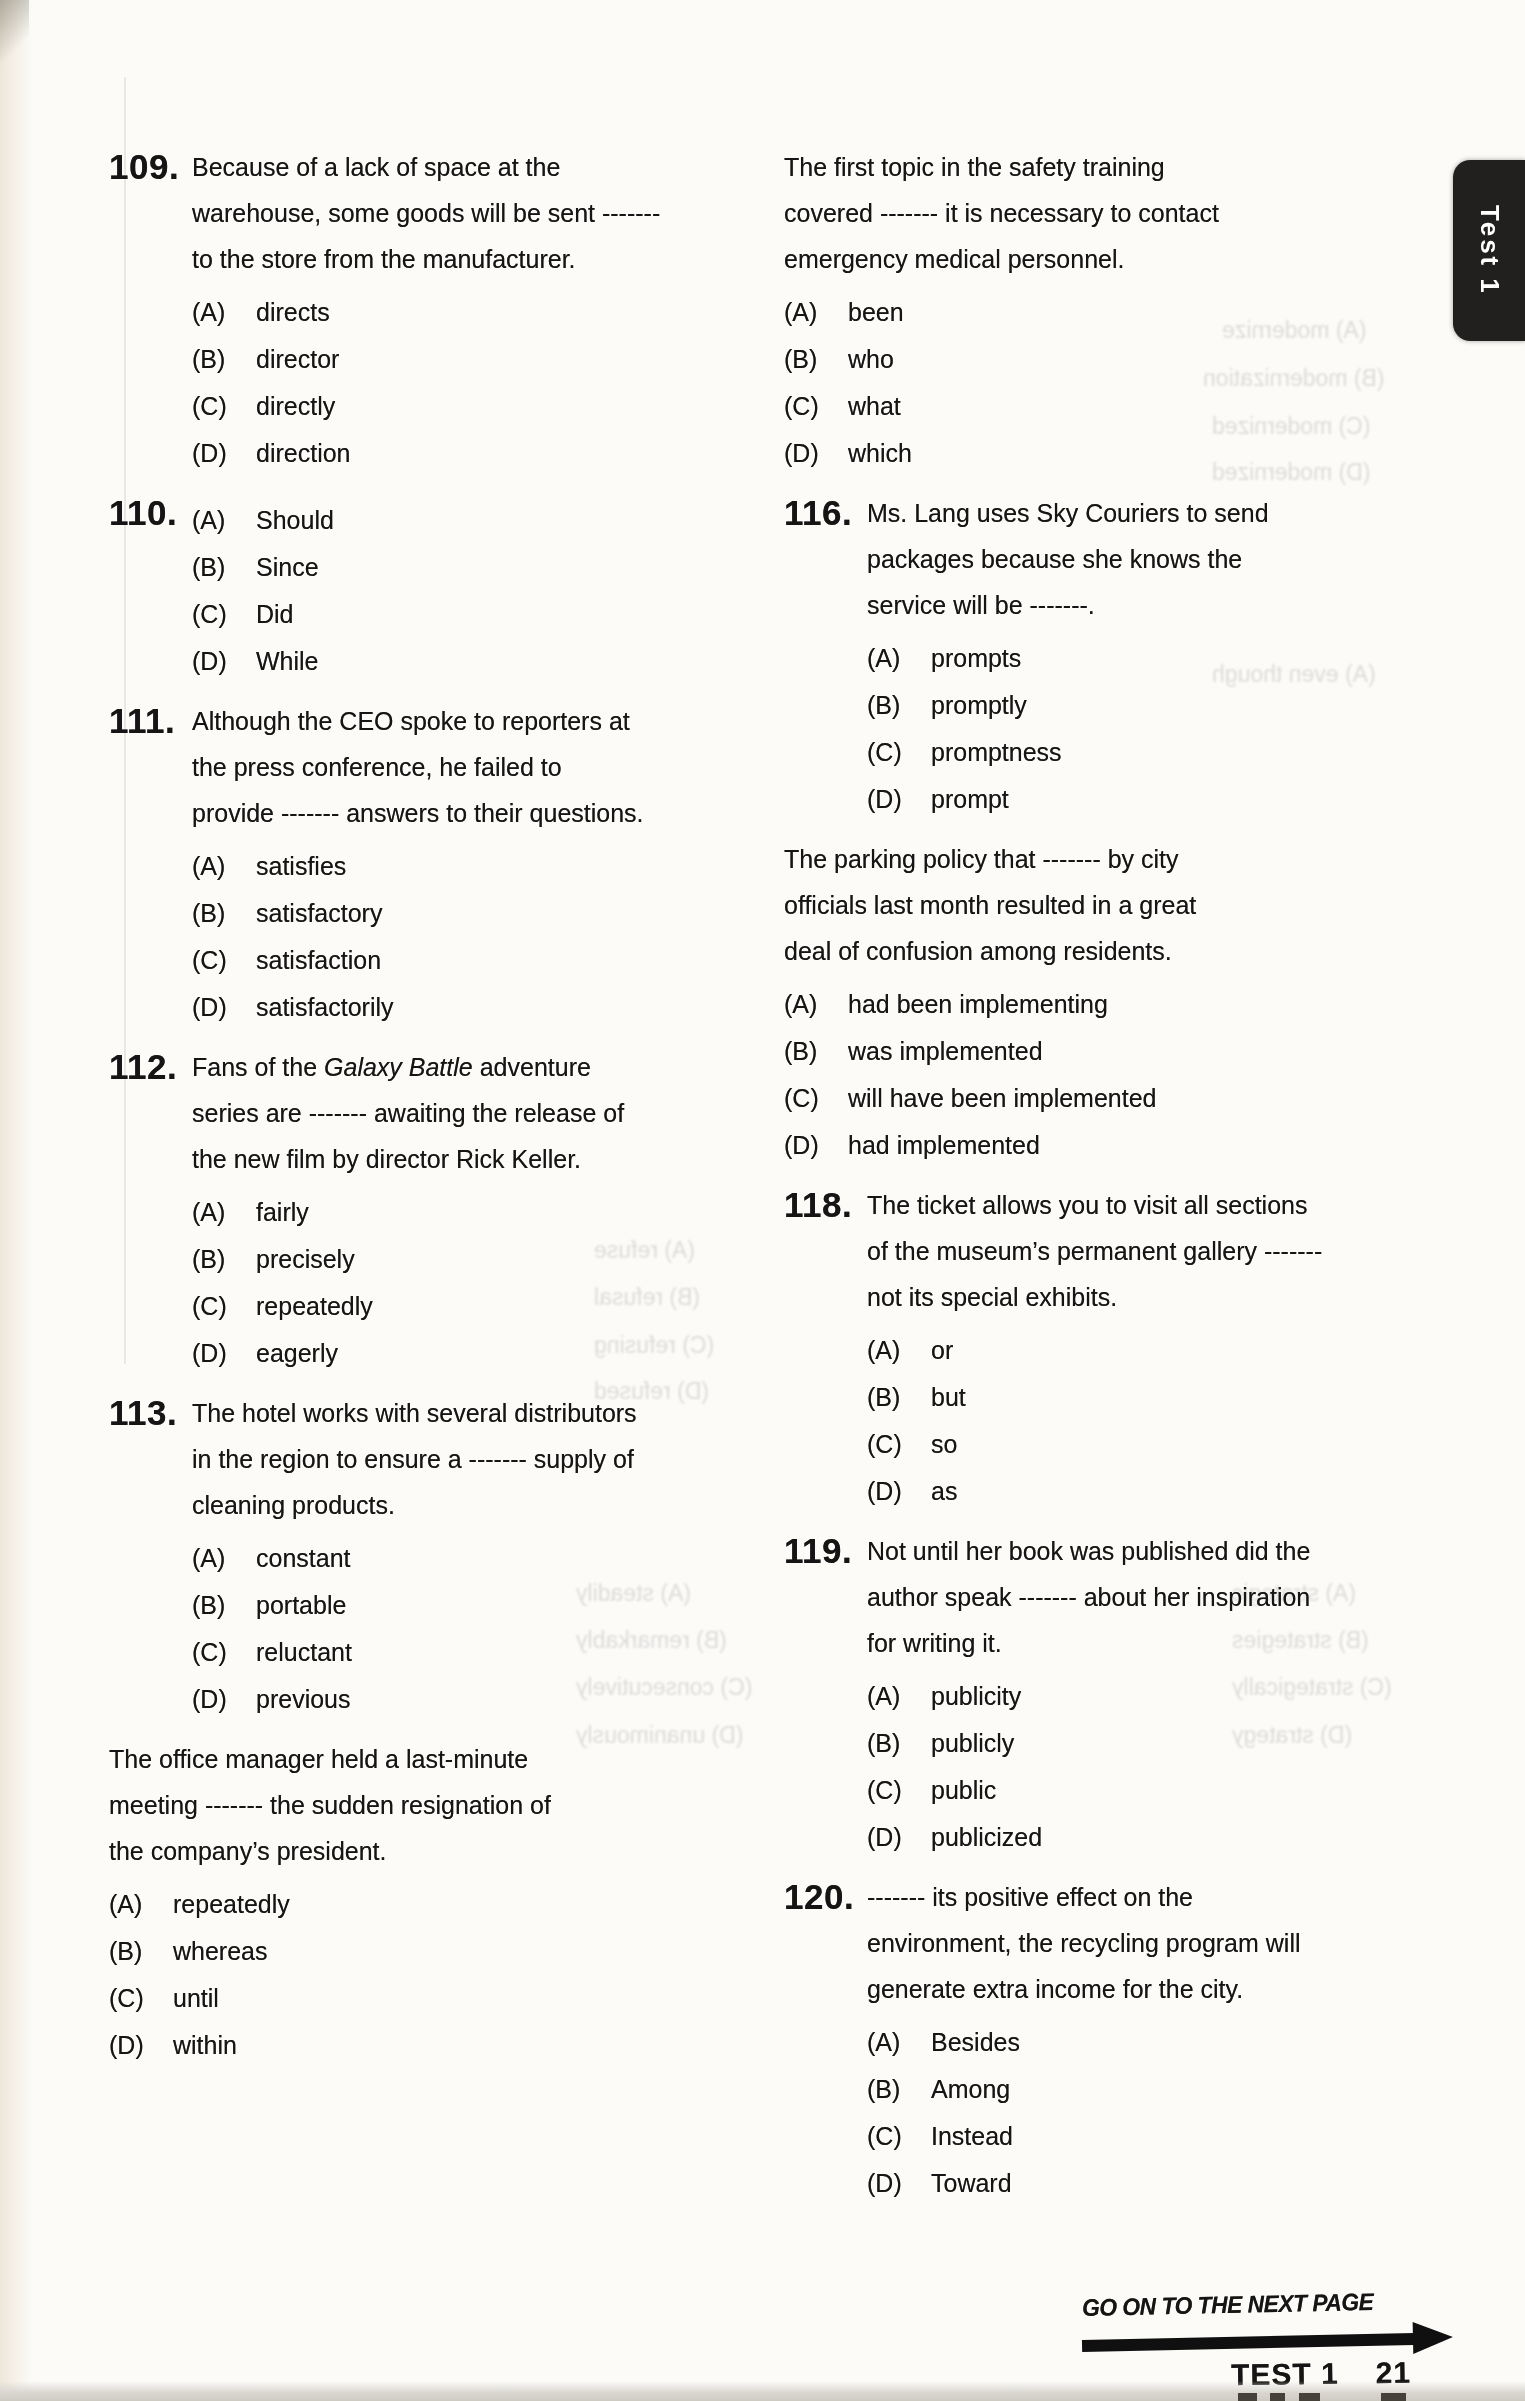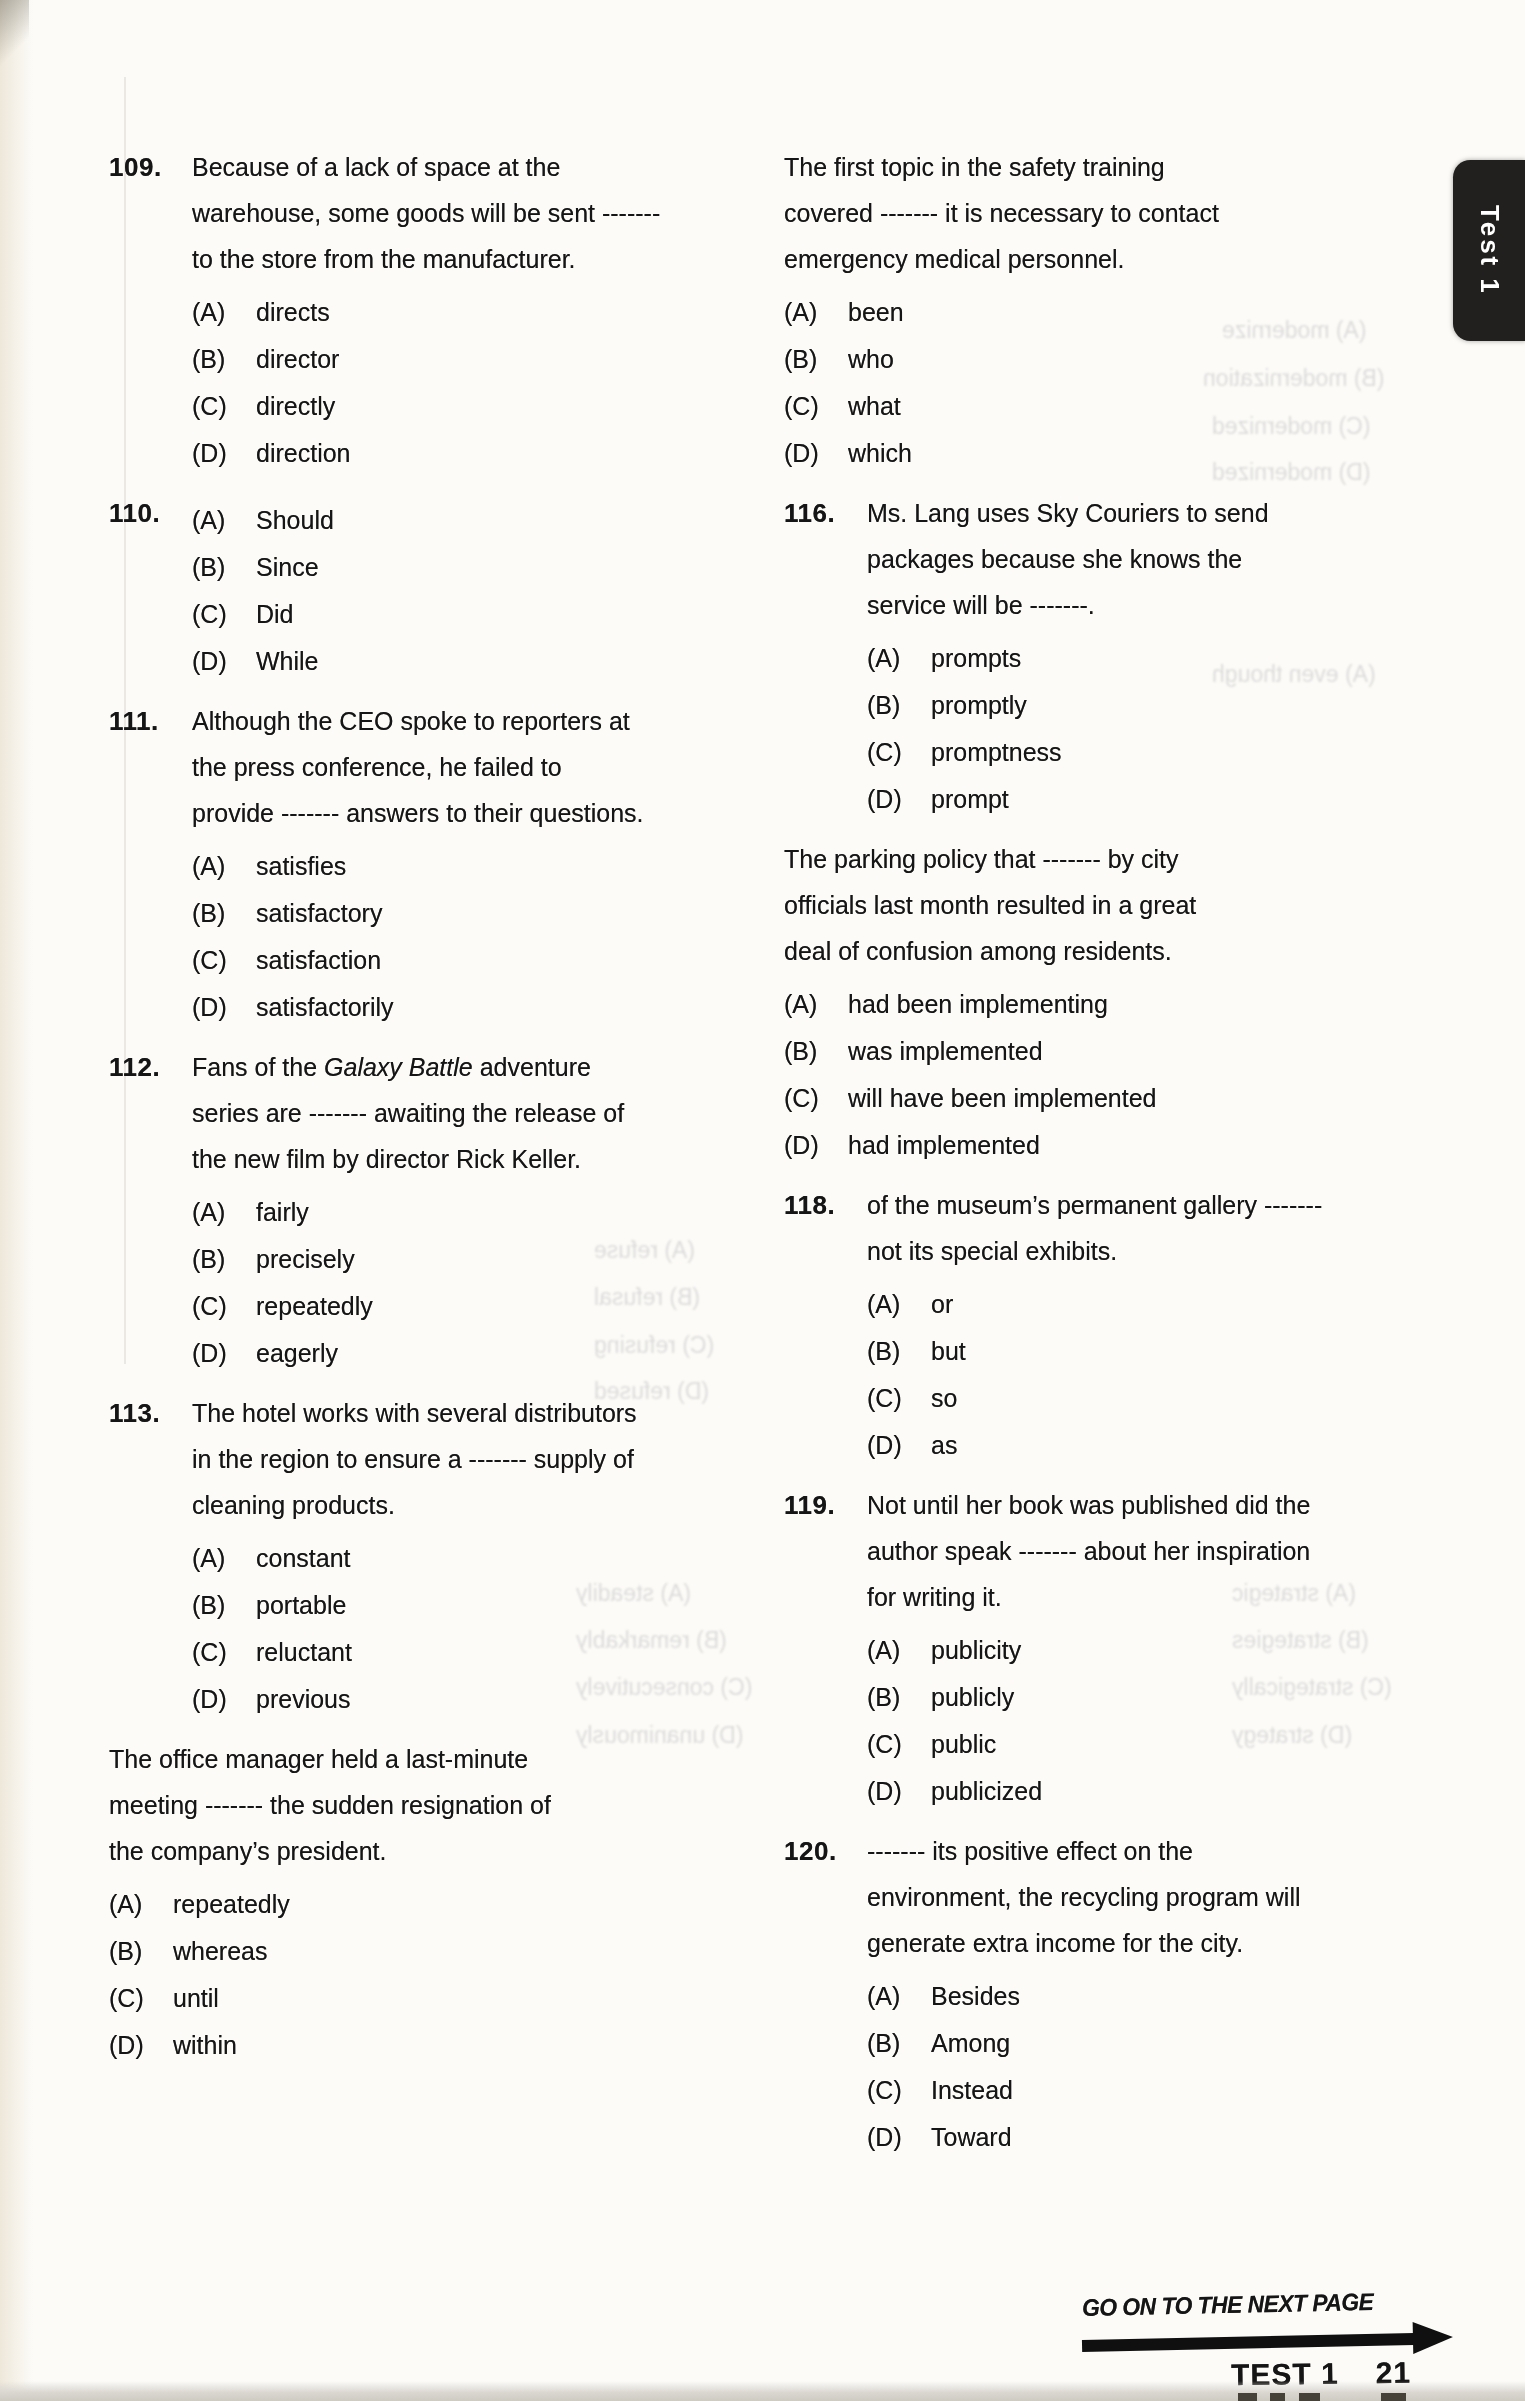--- a/index.html
+++ b/index.html
@@ -44,21 +44,21 @@
     font-size:26px; letter-spacing:2.9px;
   }
 
   
   .col { position:absolute; top:144px; }
   .col-left  { left:109px; width:538px; }
   .col-right { left:784px; width:634px; }
 
   .question { display:grid; grid-template-columns:83px 1fr; margin-bottom:13.4px; }
   .qnum {
-    font-weight:bold; font-size:26px; line-height:46px; letter-spacing:0.5px;
+    font-weight:bold; font-size:35px; line-height:46px; letter-spacing:0.5px;
     text-shadow:0 0 0.5px rgba(0,0,0,.6);
   }
   .qline {
     font-size:25px; line-height:46px; white-space:nowrap;
     text-shadow:0 0 0.5px rgba(0,0,0,.55);
   }
   .italic { font-style:italic; }
   .options { margin-top:6.7px; }
   .option {
     display:flex; font-size:25px; line-height:47px; white-space:nowrap;
@@ -390,20 +390,21 @@
               <span class="opt-letter">(D)</span>
               <span class="opt-text">had implemented</span>
             </div>
           </div>
     </div>
   </div>
       <div class="question">
     <div class="qnum">118.</div>
     <div class="qbody">
       <div class="qtext">
+            <div class="qline"><span>The ticket allows you to visit all sections</span></div>
             <div class="qline"><span>of the museum’s permanent gallery -------</span></div>
             <div class="qline"><span>not its special exhibits.</span></div>
           </div>
       <div class="options">
             <div class="option">
               <span class="opt-letter">(A)</span>
               <span class="opt-text">or</span>
             </div>
             <div class="option">
               <span class="opt-letter">(B)</span>

